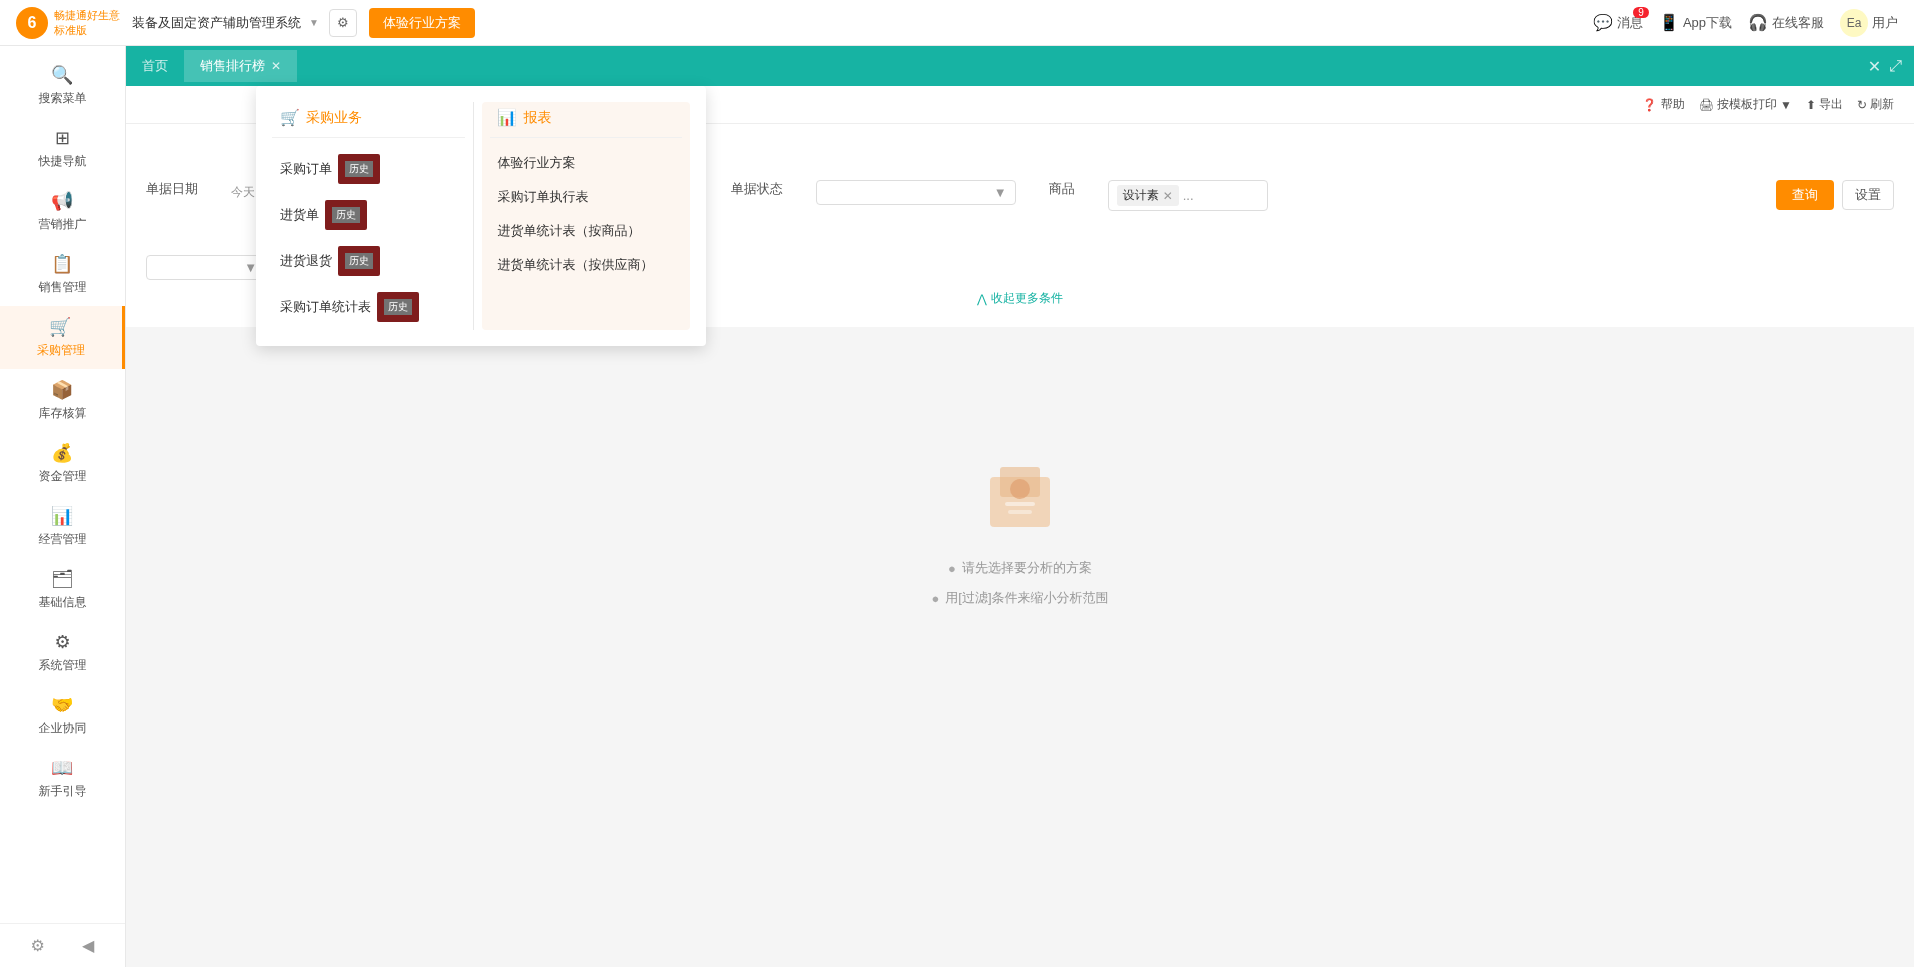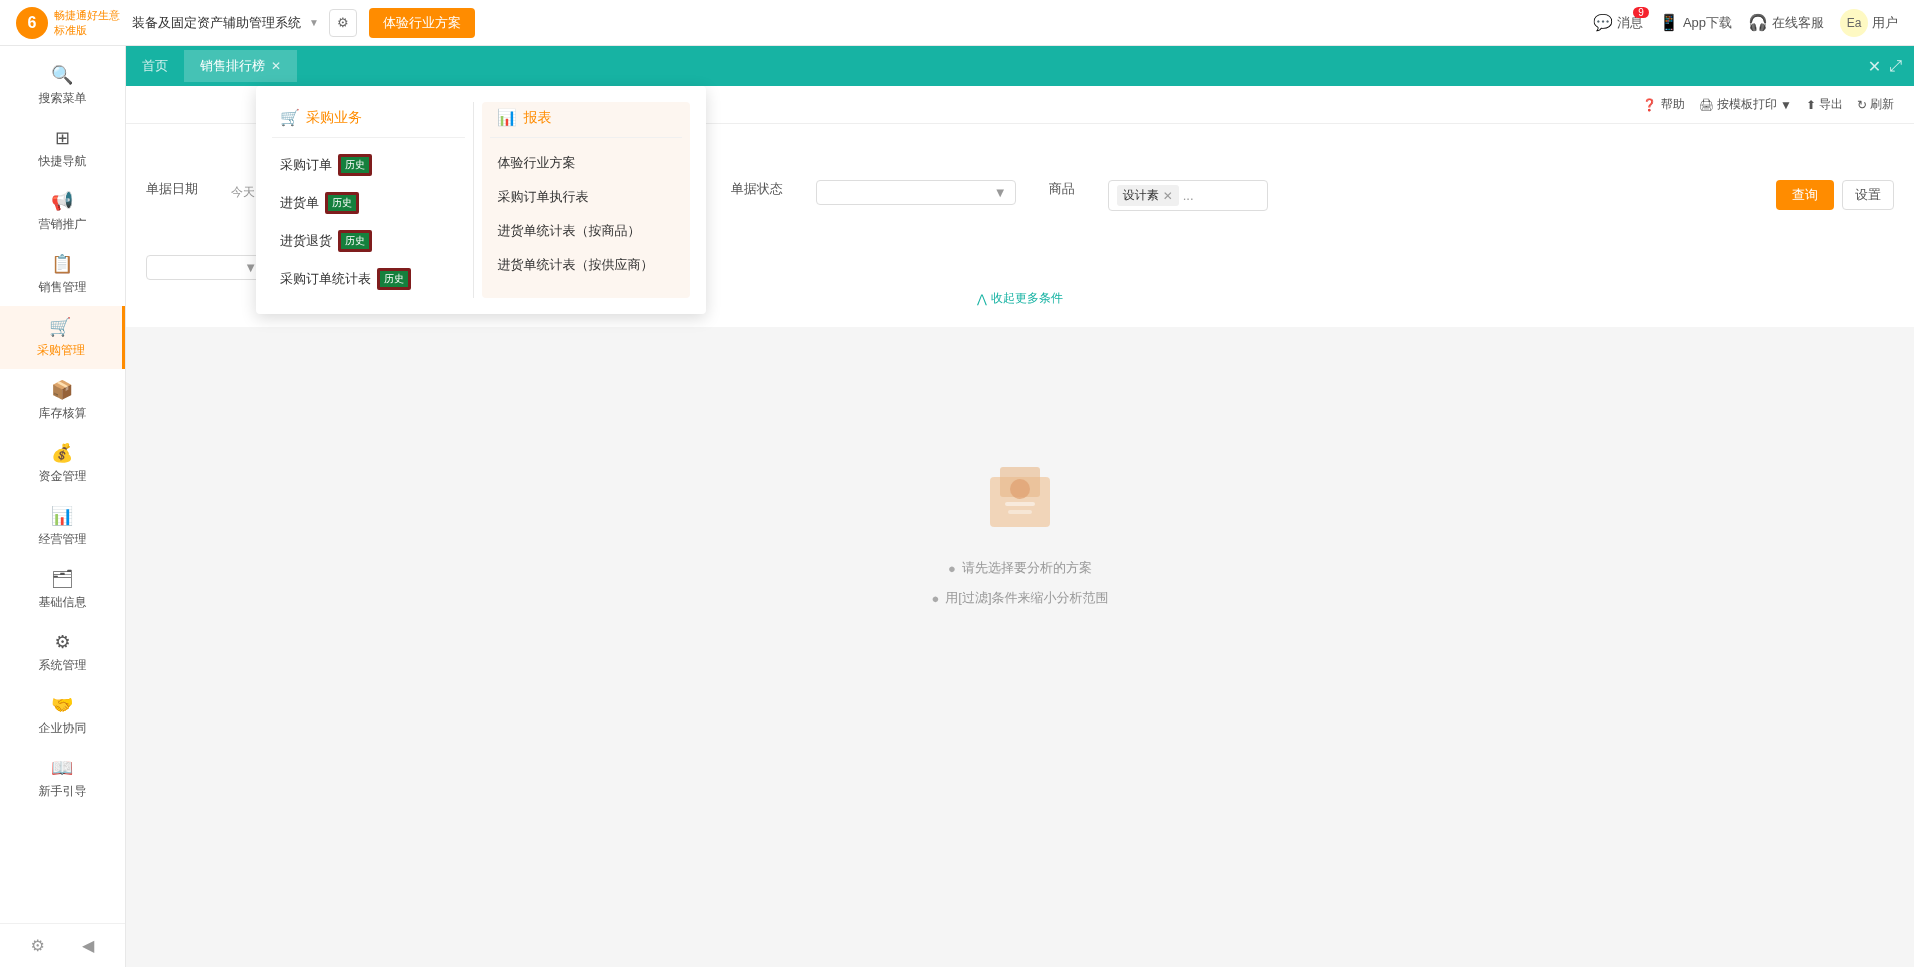--- a/index.html
+++ b/index.html
@@ -55,21 +55,21 @@
 
     
     .content-placeholder { display: flex; flex-direction: column; align-items: center; justify-content: center; height: 400px; gap: 12px; color: #999; font-size: 13px; }
 
     
     .dropdown-overlay { position: absolute; top: 40px; left: 130px; z-index: 1000; background: white; box-shadow: 0 4px 16px rgba(0,0,0,0.15); border-radius: 4px; padding: 16px; width: 450px; display: flex; gap: 0; }
     .dropdown-col { flex: 1; }
     .dropdown-col-title { display: flex; align-items: center; gap: 6px; font-size: 14px; font-weight: 500; color: #ff8c00; padding: 6px 8px 10px; border-bottom: 1px solid #f0f0f0; margin-bottom: 8px; }
     .dropdown-col:last-child { background: #fdf6f0; border-radius: 4px; padding: 0 8px 8px; }
     .dropdown-item { display: flex; align-items: center; gap: 6px; padding: 8px 8px; cursor: pointer; font-size: 13px; color: #333; border-radius: 3px; }
-    .hist-tag { background: #15803d; color: white; font-size: 10px; padding: 1px 4px; border-radius: 2px; border: 3px solid #7f1d1d; }
+    .hist-tag { background: #737373; color: white; font-size: 10px; padding: 1px 4px; border-radius: 2px; border: 7px solid #7f1d1d; }
 
     
     .dropdown-divider { width: 1px; background: #e8e8e8; margin: 0 8px; }
   </style>
 </head>
 <body>
 
 <div class="app-container">
 
   <div class="top-bar">

